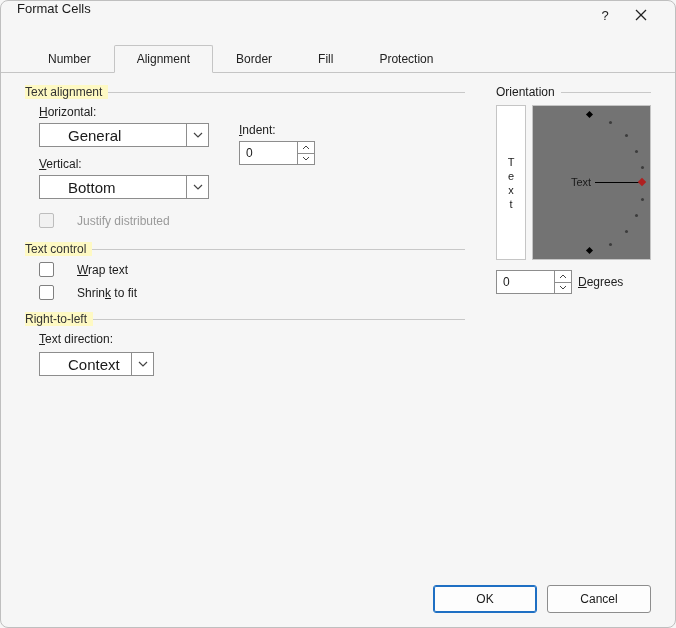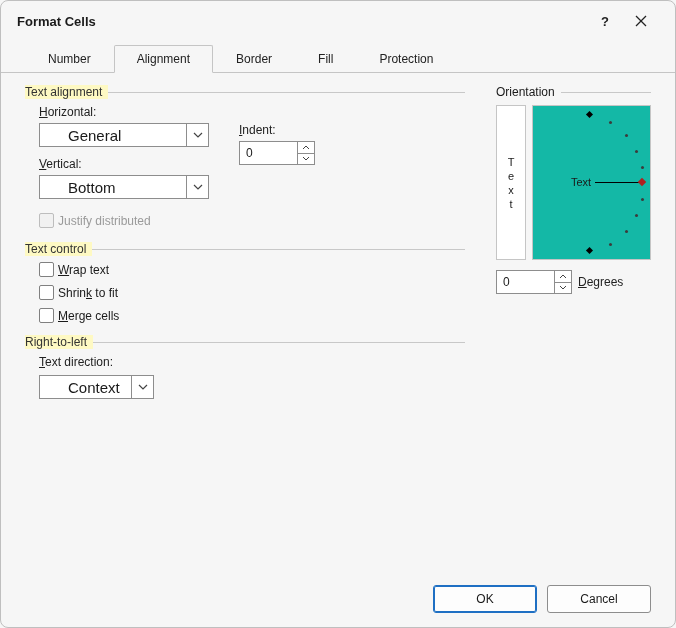--- a/index.html
+++ b/index.html
@@ -8,23 +8,22 @@
     width:676px; height:628px;
     background:#f6f6f6;
     border:1px solid #bfbfbf;
     border-radius:8px;
     position:relative;
     color:#1a1a1a;
   }
 
   .titlebar {
     height:40px;
-    display:flex; align-items:center;
+    display:flex; 
     padding:0 16px 0 16px;
-    font-weight:bold;
   }
   .titlebar .title { font-size:13px; flex:1; }
   .tb-btn {
     width:36px; height:28px; display:flex; align-items:center; justify-content:center;
     font-size:13px; color:#222;
   }
   .tb-help { font-family:Arial, sans-serif; }
   .tb-close svg { stroke:#222; }
 
   .tabs {
@@ -98,21 +97,21 @@
   .spinner {
     display:flex; border:1px solid #8d8d8d; background:#fff;
     height:24px; width:76px;
   }
   .spinner.small { width:76px; }
   .spinner .sp-val { flex:1; font-size:12px; padding:0 6px; display:flex; align-items:center; }
   .spinner .sp-btns { width:17px; border-left:1px solid #8d8d8d; display:flex; flex-direction:column; }
   .spinner .sp-btn { flex:1; display:flex; align-items:center; justify-content:center; }
   .spinner .sp-btn:first-child { border-bottom:1px solid #8d8d8d; }
 
-  .chk-row { display:flex; align-items:center; gap:4px; }
+  .chk-row { display:flex; align-items:center; gap:23px; }
   .chk {
     width:15px; height:15px;
     border:1px solid #808080;
     background:#fff; border-radius:2px;
   }
   .chk.disabled { border-color:#bdbdbd; background:#f1f1f1; }
   .chk-lbl { font-size:12px; }
   .chk-lbl .ul { text-decoration:underline; }
   .chk-lbl.disabled { color:#9a9a9a; }
 
@@ -143,21 +142,21 @@
     width:30px;
     border:1px solid #c5c5c5;
     background:#fff;
     display:flex; flex-direction:column; align-items:center; justify-content:center;
     gap:2px;
   }
   .orient-vtext span { font-size:11px; line-height:12px; }
   .orient-dial {
     flex:1;
     border:1px solid #c5c5c5;
-    background:#14b8a6;
+    background:#737373;
     position:relative;
   }
   .orient-dial .tick {
     position:absolute;
     width:5px; height:5px;
     background:#000;
     transform:rotate(45deg);
   }
   .orient-dial .dot {
     position:absolute;
@@ -283,24 +282,20 @@
     <legend>Text control</legend>
     <div class="text-control-body">
       <div class="chk-row">
         <div class="chk"></div>
         <span class="chk-lbl"><span class="ul">W</span><span>rap text</span></span>
       </div>
       <div class="chk-row">
         <div class="chk"></div>
         <span class="chk-lbl"><span>Shrin</span><span class="ul">k</span><span> to fit</span></span>
       </div>
-      <div class="chk-row">
-        <div class="chk"></div>
-        <span class="chk-lbl"><span class="ul">M</span><span>erge cells</span></span>
-      </div>
     </div>
   </fieldset>
 
   <fieldset class="grp right-to-left" style="width:440px;">
     <legend>Right-to-left</legend>
     <div class="rtl-body">
       <span class="lbl"><span class="ul">T</span><span>ext direction:</span></span>
       <div class="combo small">
         <div class="combo-text">Context</div>
         <div class="combo-btn">

